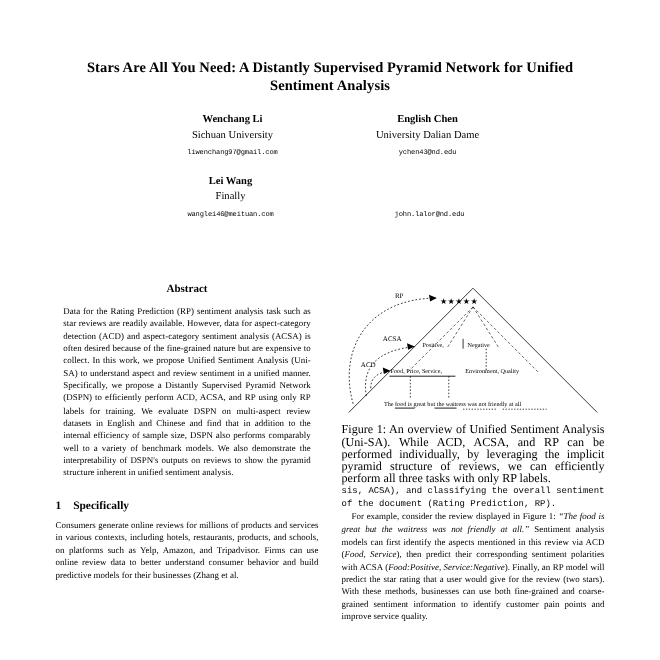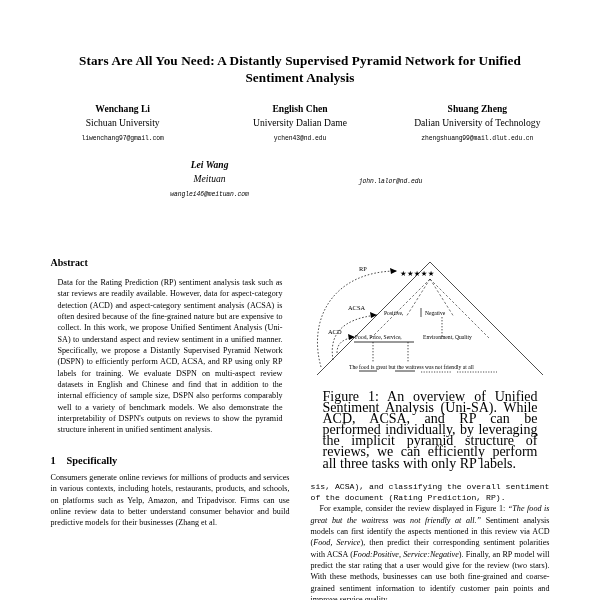--- a/index.html
+++ b/index.html
@@ -37,25 +37,24 @@
   }
 
   
   .authors {
     margin-top: 17px;
     padding: 0 34px;
   }
   .author-row {
     display: flex;
     justify-content: center;
-    align-items: center;
+    align-items: flex-end;
   }
   .author-row.row-two {
     margin-top: 15px;
-    font-style: italic;
   }
   .author {
     text-align: center;
     box-sizing: border-box;
     padding: 0 4px;
   }
   .row-one .author { width: 33.33%; }
   .row-two .author { width: 34%; }
   .au-name {
     font-weight: bold;
@@ -86,20 +85,21 @@
     justify-content: center;
     gap: 21px;
   }
   .col {
     width: 239px;
   }
 
   .section-head {
     font-weight: bold;
     font-size: 10px;
+    text-align: center;
     margin: 0 0 9px 0;
   }
   .section-head-left {
     font-weight: bold;
     font-size: 10.4px;
     text-align: left;
     margin: 0 0 6px 0;
   }
   .section-num {
     display: inline-block;
@@ -126,24 +126,24 @@
   .figure-wrap {
     width: 239px;
     height: 122px;
     position: relative;
     margin-bottom: 7px;
   }
   .figure-wrap svg {
     display: block;
   }
   .fig-caption {
-    font-size: 14px;
+    font-size: 11px;
     line-height: 11.1px;
     text-align: justify;
-    margin: 12px;
+    margin: 0;
   }
   .after-fig { margin-top: 13px; font-family: Liberation Mono, monospace; }
 </style>
 </head>
 <body>
 
 <div class="page">
 
   <div class="title-block">
     <div class="paper-title">Stars Are All You Need: A Distantly Supervised Pyramid Network for Unified Sentiment Analysis</div>
@@ -154,30 +154,25 @@
       <div class="author">
         <div class="au-name">Wenchang Li</div>
         <div class="au-affil">Sichuan University</div>
         <div class="au-email">liwenchang97@gmail.com</div>
       </div>
       <div class="author">
         <div class="au-name">English Chen</div>
         <div class="au-affil">University Dalian Dame</div>
         <div class="au-email">ychen43@nd.edu</div>
       </div>
-      <div class="author">
-        <div class="au-name">Shuang Zheng</div>
-        <div class="au-affil">Dalian University of Technology</div>
-        <div class="au-email">zhengshuang99@mail.dlut.edu.cn</div>
-      </div>
     </div>
     <div class="author-row row-two">
       <div class="author">
         <div class="au-name">Lei Wang</div>
-        <div class="au-affil">Meituan</div>
+        <div class="au-affil">Finally</div>
         <div class="au-email">wanglei46@meituan.com</div>
       </div>
       <div class="author">
         <div class="au-email">john.lalor@nd.edu</div>
       </div>
     </div>
   </div>
 
   <div class="columns">
 

